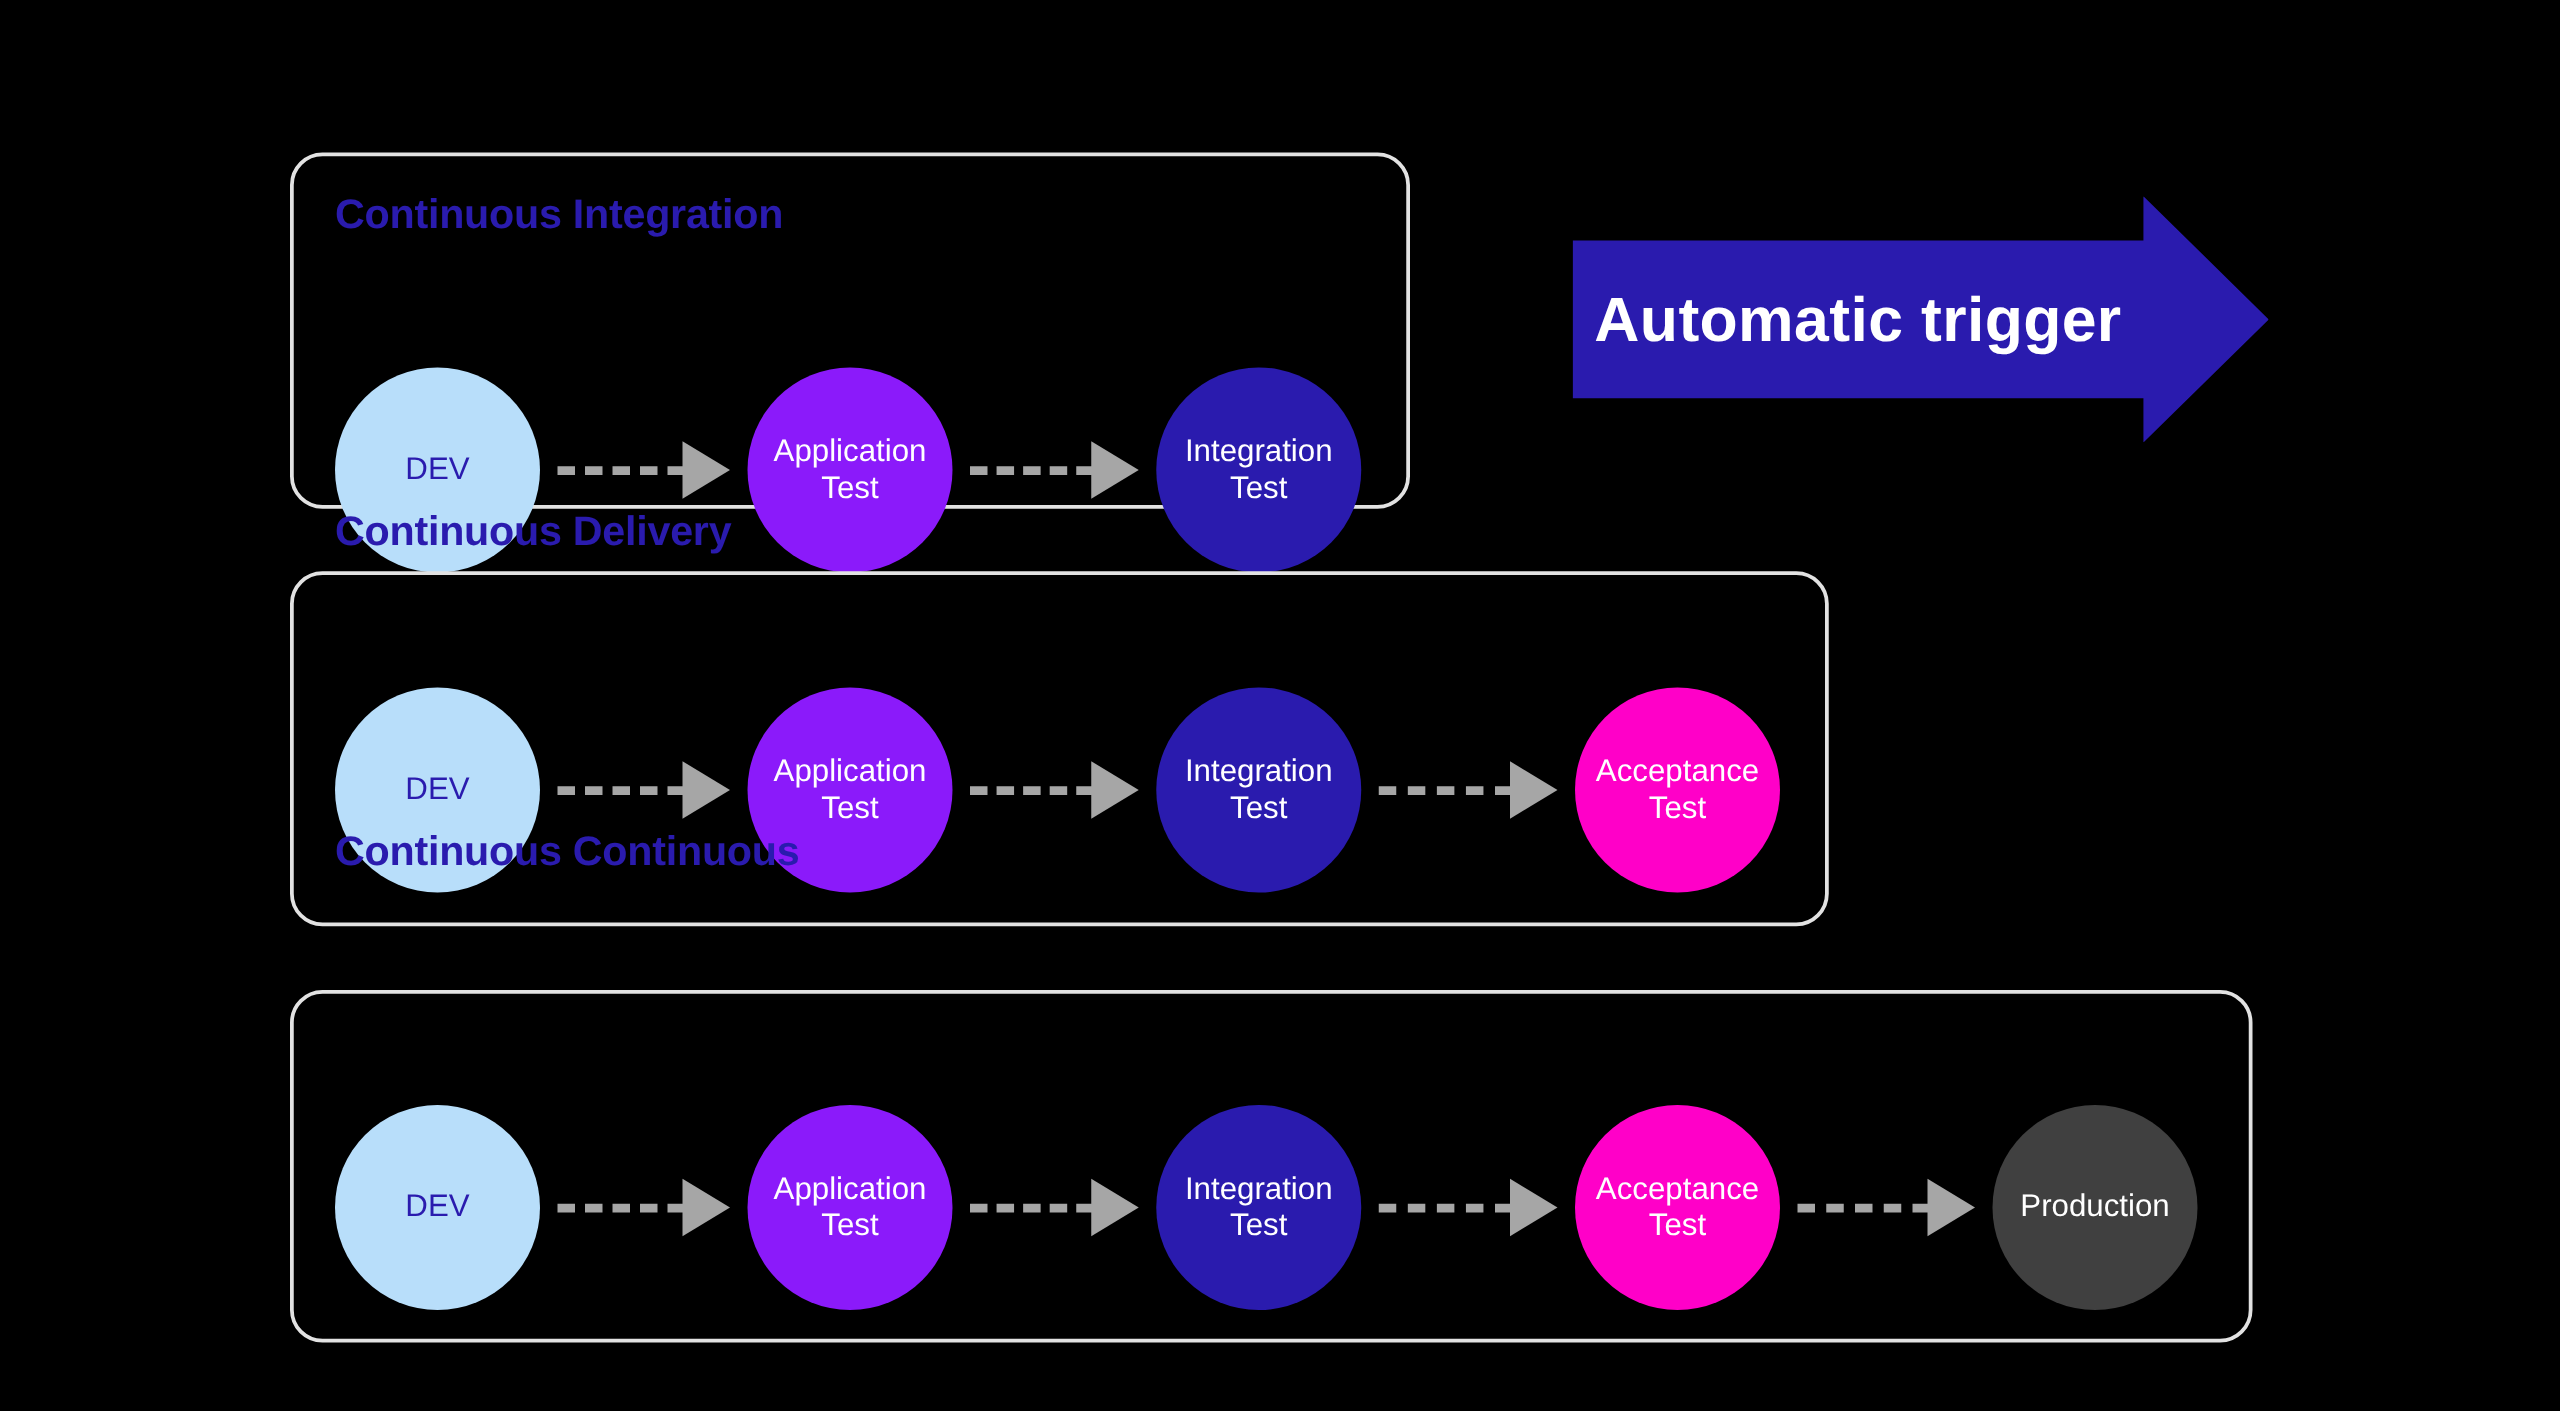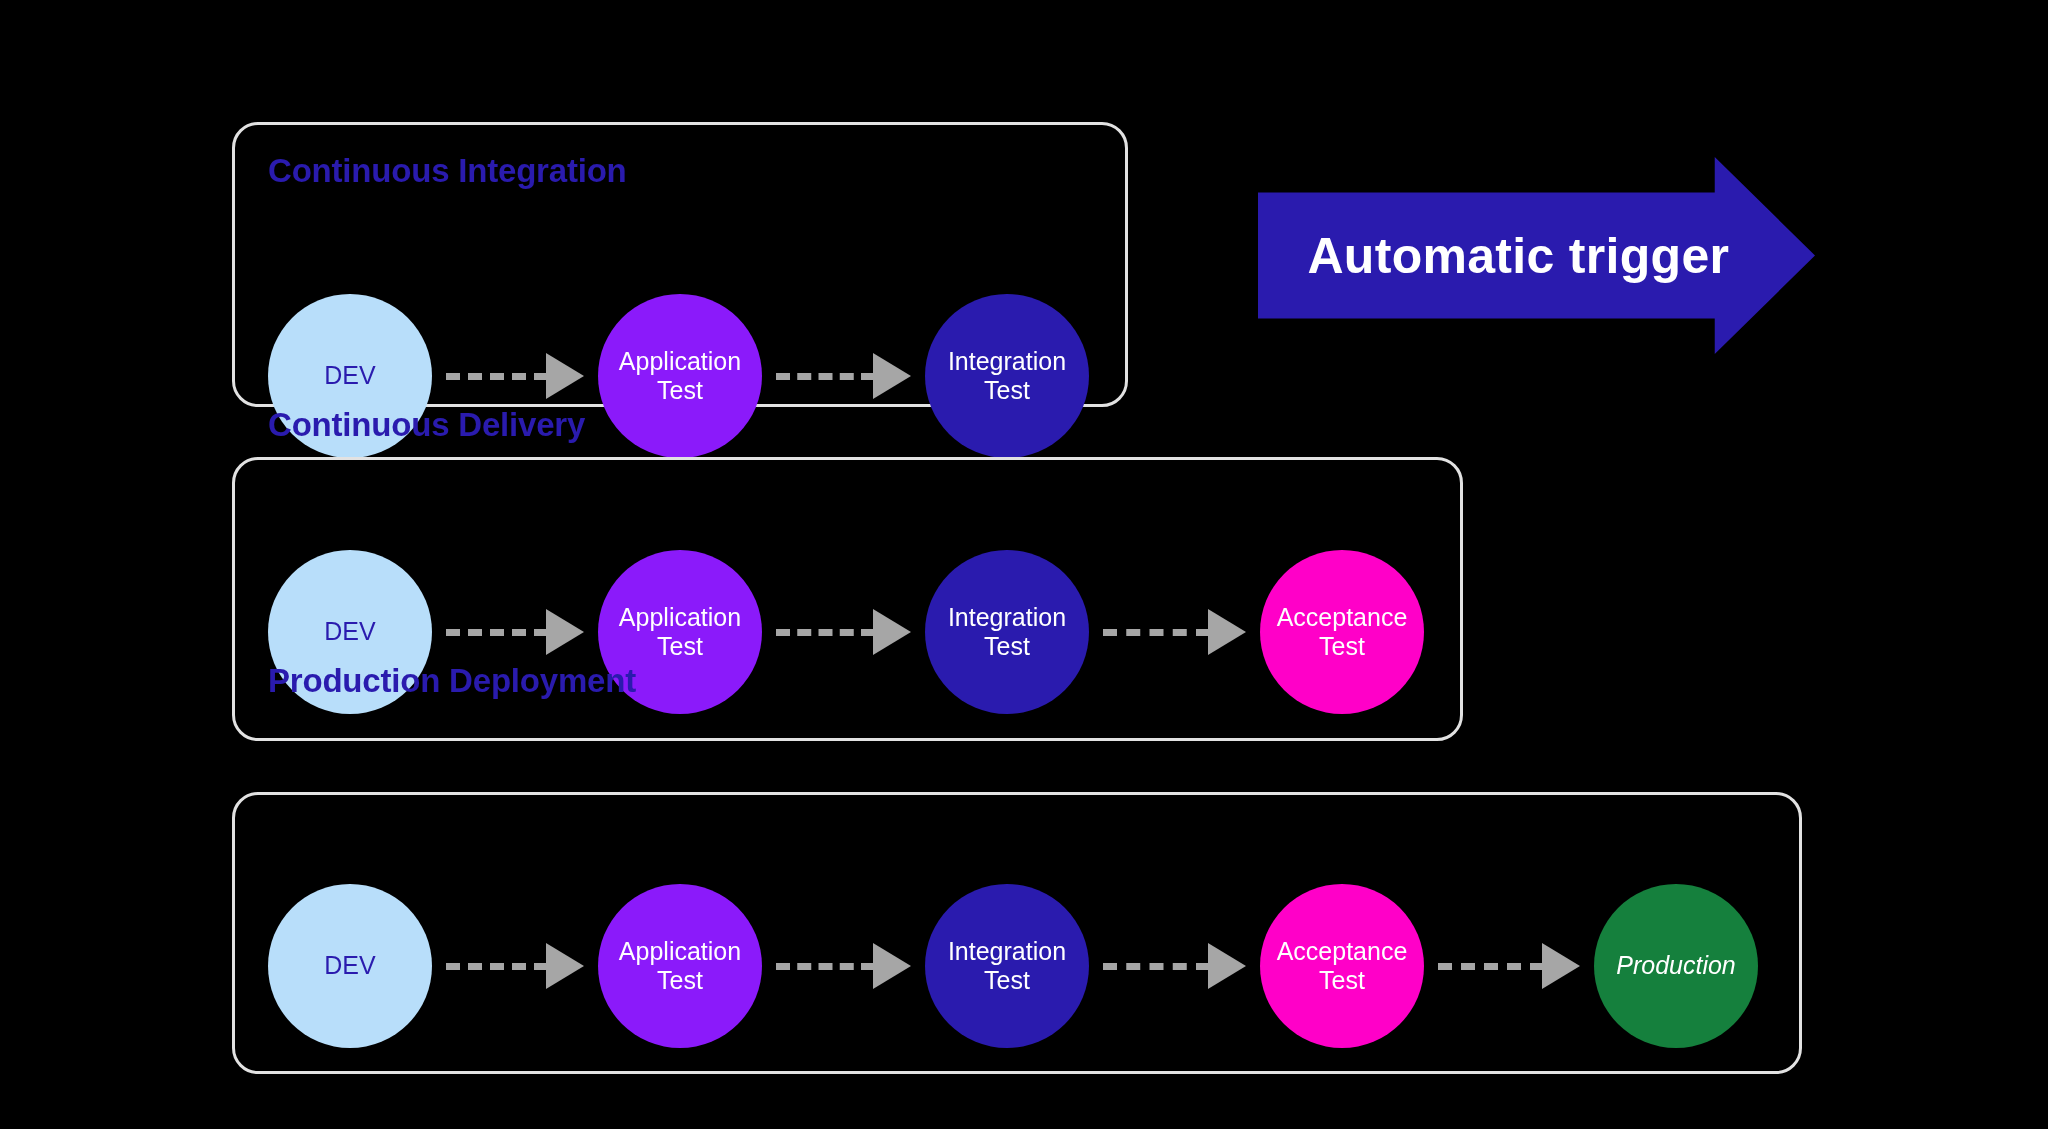--- a/index.html
+++ b/index.html
@@ -102,21 +102,20 @@
     width: 82%;
     height: 100%;
     display: flex;
     align-items: center;
     justify-content: center;
     color: #FFFFFF;
     font-size: 50px;
     font-weight: bold;
     letter-spacing: 0.3px;
     white-space: nowrap;
-    padding-left: 32px;
   }
 </style>
 </head>
 <body>
 
 <div id="stage">
 
   <div id="panels-root">
       <div class="panel" style="left: 232px; top: 78px; width: 896px; height: 285px;"></div>
       <div class="panel-title" style="left: 268px; top: 110px;">Continuous Integration</div>
@@ -162,21 +161,21 @@
       </div>
       <div class="node" style="left: 925px; top: 506px; background: rgb(42, 27, 174); color: rgb(255, 255, 255);">
         <span class="node-label">Integration
 Test</span>
       </div>
       <div class="node" style="left: 1260px; top: 506px; background: rgb(255, 0, 200); color: rgb(255, 255, 255);">
         <span class="node-label">Acceptance
 Test</span>
       </div>
       <div class="panel" style="left: 232px; top: 748px; width: 1570px; height: 282px;"></div>
-      <div class="panel-title" style="left: 268px; top: 620px;">Production Deployment</div>
+      <div class="panel-title" style="left: 268px; top: 620px;">Continuous Continuous</div>
       <div class="connector" style="left: 446px; width: 138px; top: 907px;">
         <div class="dashline"></div>
         <div class="head"></div>
       </div>
       <div class="connector" style="left: 776px; width: 135px; top: 907px;">
         <div class="dashline"></div>
         <div class="head"></div>
       </div>
       <div class="connector" style="left: 1103px; width: 143px; top: 907px;">
         <div class="dashline"></div>
@@ -194,21 +193,21 @@
 Test</span>
       </div>
       <div class="node" style="left: 925px; top: 840px; background: rgb(42, 27, 174); color: rgb(255, 255, 255);">
         <span class="node-label">Integration
 Test</span>
       </div>
       <div class="node" style="left: 1260px; top: 840px; background: rgb(255, 0, 200); color: rgb(255, 255, 255);">
         <span class="node-label">Acceptance
 Test</span>
       </div>
-      <div class="node" style="left: 1594px; top: 840px; background: #15803d; color: rgb(255, 255, 255); font-style: italic;">
+      <div class="node" style="left: 1594px; top: 840px; background: #404040; color: rgb(255, 255, 255);">
         <span class="node-label">Production</span>
       </div>
     </div>
 
   <div id="auto-trigger">
     <div class="arrow-shape"></div>
     <div class="arrow-text">Automatic trigger</div>
   </div>
 
 </div>

